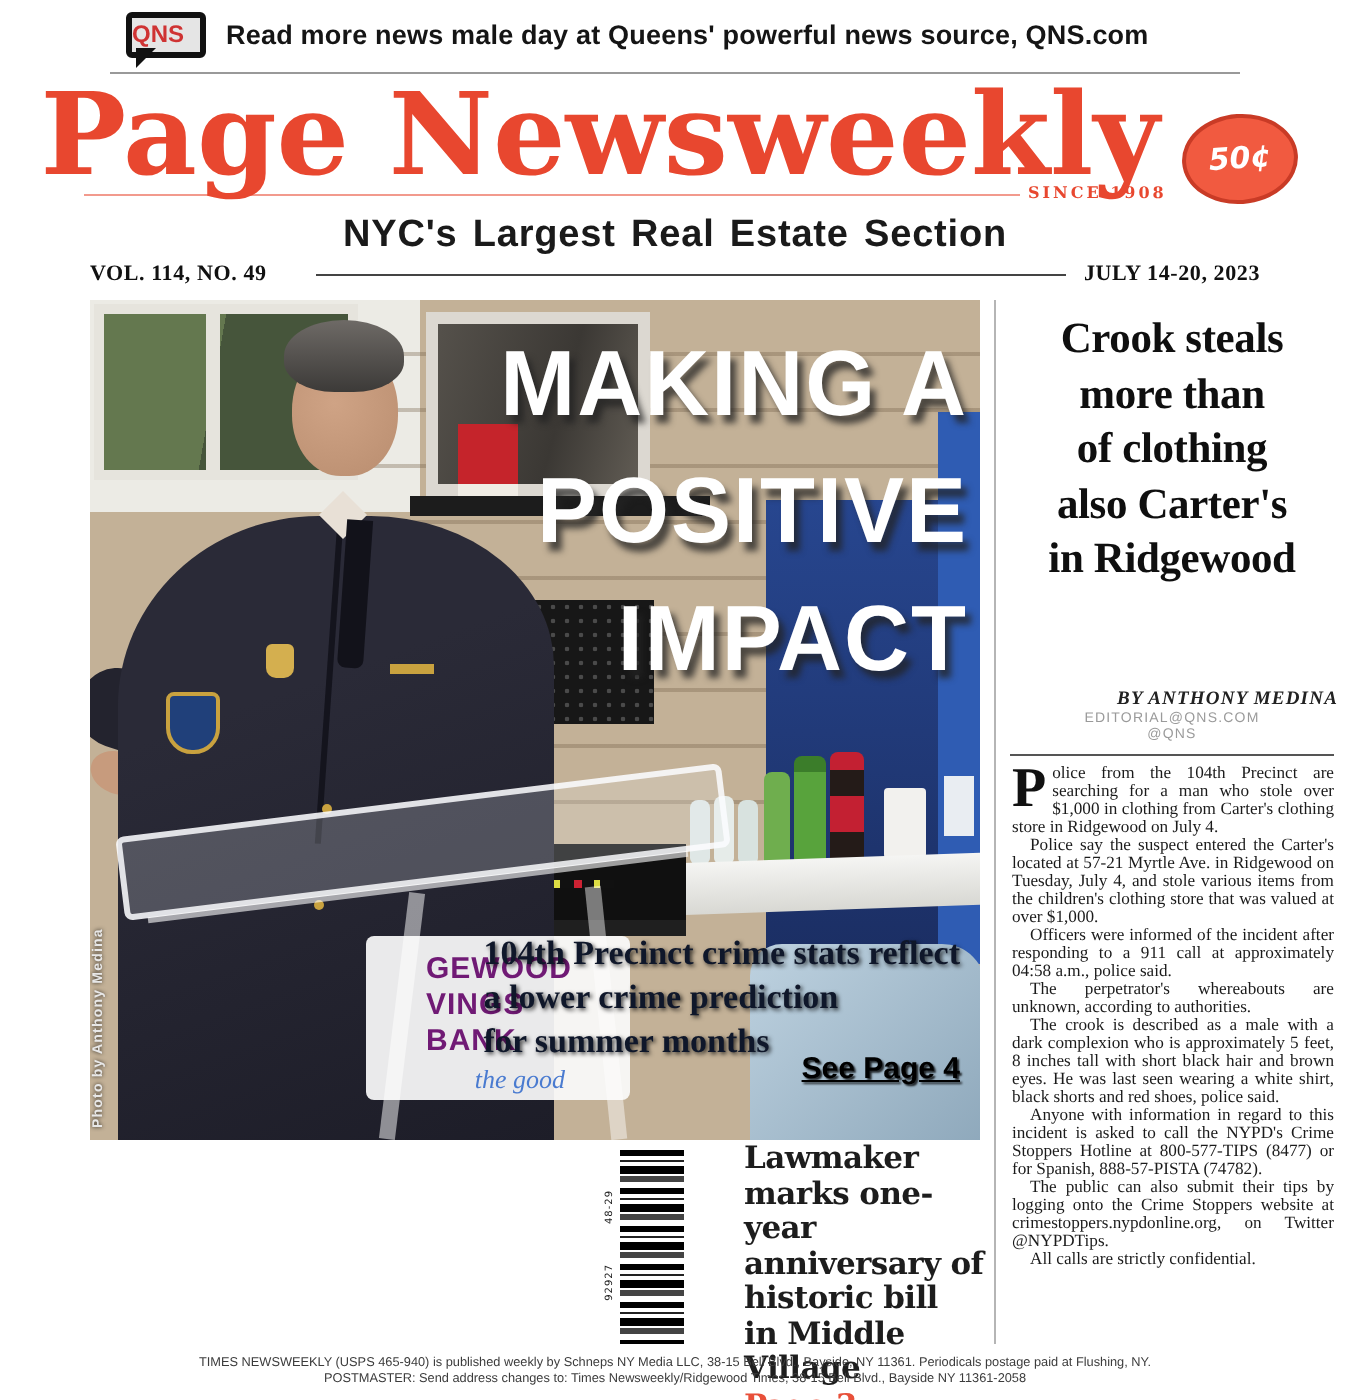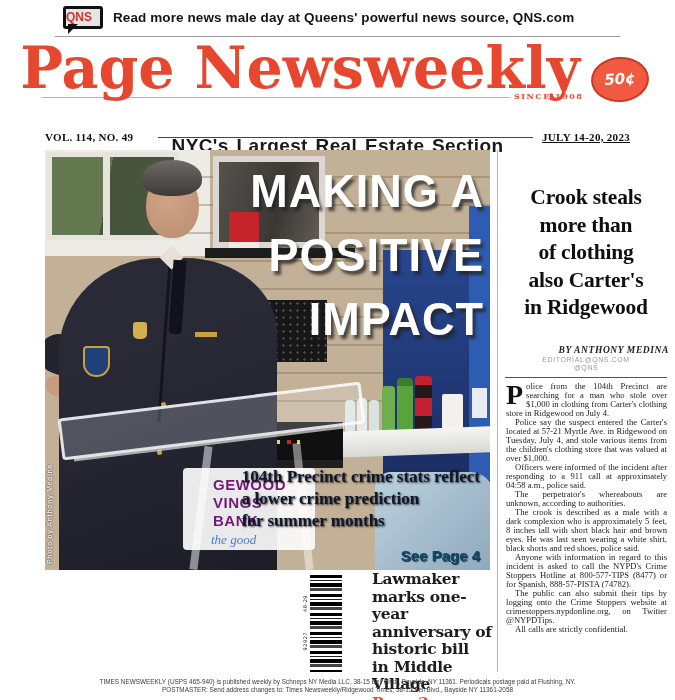--- a/index.html
+++ b/index.html
@@ -42,24 +42,24 @@
   }
   .price-badge {
     left:591px; top:57px; width:58px; height:45px;
     background:#f15a40; border:2px solid #c93b26; border-radius:50%;
     color:#fff; font:bold italic 15px/41px "DejaVu Sans",sans-serif;
     text-align:center; transform:rotate(-4deg);
   }
   .tagline {
     left:0; top:107px; width:675px; text-align:center;
     font:bold 19px "Liberation Sans",sans-serif; color:#1a1a1a;
-    letter-spacing:0.4px; word-spacing:2px;margin-top:28px;
+    letter-spacing:0.4px; word-spacing:2px;
   }
   .dateline-left { left:45px; top:131px; font:bold 11px "Liberation Serif",serif; letter-spacing:0.3px; }
-  .dateline-right { right:45px; top:131px; font:bold 11px "Liberation Serif",serif; letter-spacing:0.3px;text-decoration:underline; }
+  .dateline-right { right:45px; top:131px; font:bold 11px "Liberation Serif",serif; letter-spacing:0.3px; }
   .dateline-rule { left:158px; top:137px; width:375px; height:1px; background:#444; }
 
   
   .photo {
     left:45px; top:150px; width:445px; height:420px; overflow:hidden;
     background:#c3b197;
   }
   .photo .bricks {
     left:130px; top:0; width:315px; height:270px;
     background:repeating-linear-gradient(180deg, transparent 0 26px, rgba(118,98,74,0.35) 26px 28px);
@@ -126,21 +126,21 @@
     border:2px solid #c9a23f; border-radius:4px 4px 13px 13px; }
   .of-badge { left:88px; top:172px; width:14px; height:17px; background:#d4af4f; border-radius:3px 3px 5px 5px; }
   .of-name { left:150px; top:182px; width:22px; height:5px; background:#c9a23f; }
   .of-btn1 { left:116px; top:252px; width:5px; height:5px; background:#c9a23f; border-radius:50%; }
   .of-btn2 { left:112px; top:300px; width:5px; height:5px; background:#c9a23f; border-radius:50%; }
 
   
   .bank-sign { left:138px; top:318px; width:132px; height:82px;
     background:rgba(250,250,250,0.93); border-radius:4px; padding:8px 6px 0 10px; }
   .bank-sign .l1, .bank-sign .l2 { font:bold 15px/18px "Liberation Sans",sans-serif; color:#701a75; letter-spacing:0.5px;margin-left:20px; }
-  .bank-sign .l3 { font:italic 13px/20px "Liberation Serif",serif; color:#4a7bd0; padding-left:18px; }
+  .bank-sign .l3 { font:italic 13px/20px "Liberation Serif",serif; color:#4a7bd0; padding-left:18px;text-align:center; }
   .podium-top { left:14px; top:250px; width:305px; height:42px;
     background:rgba(235,240,246,0.22); border:3px solid rgba(252,252,254,0.85);
     border-radius:4px; transform:rotate(-7deg); }
   .podium-edge { left:28px; top:292px; width:272px; height:3px;
     background:rgba(255,255,255,0.6); transform:rotate(-7deg); }
   .stand-l { left:152px; top:296px; width:8px; height:124px; background:rgba(255,255,255,0.5); transform:rotate(7deg); }
   .stand-r { left:254px; top:293px; width:8px; height:127px; background:rgba(255,255,255,0.45); transform:rotate(-6deg); }
 
   
   .photo-headline {
@@ -148,38 +148,38 @@
     font:bold 45px/62px "Liberation Sans",sans-serif; color:#fff;
     letter-spacing:1px; transform:scaleY(1.03); transform-origin:top right;
     text-shadow:3px 4px 3px rgba(35,35,35,0.75);
   }
   .photo-caption {
     right:10px; top:316px; text-align:left;
     font:600 17px/22px "Liberation Serif",serif; color:#0f172a;
     text-shadow:1px 1px 2px rgba(0,0,0,0.75);
   }
   .see-page {
-    right:10px; top:397px;
-    font:bold 15px "Liberation Sans",sans-serif; color:#0c4a6e;
+    right:10px; top:376px;
+    font:bold 15px "Liberation Sans",sans-serif; color:#000000;
     text-shadow:1px 1px 1px rgba(0,0,0,0.8);
+    text-decoration:underline;
   }
   .photo-credit {
     left:1px; bottom:6px; height:110px;
     writing-mode:vertical-rl; transform:rotate(180deg);
     font:bold 7px "Liberation Sans",sans-serif; color:#e8e8e8;
     letter-spacing:0.6px; text-shadow:0 0 2px rgba(0,0,0,0.8);
   }
 
   
   .col-divider { left:497px; top:150px; width:1px; height:522px; background:#b5b5b5; }
   .col-headline {
     left:503px; top:156px; width:166px; text-align:center;
     font:bold 21.5px/27.5px "Liberation Serif",serif; color:#0f0f0f;
     letter-spacing:-0.2px;
-    margin-top:28px;
   }
   .byline-block { left:503px; top:345px; width:166px; text-align:center; }
   .byline { font:bold italic 9.5px "Liberation Serif",serif; color:#222; letter-spacing:0.6px;text-align:right; }
   .byline-sub { font:7px "Liberation Sans",sans-serif; color:#9a9a9a; letter-spacing:0.6px; margin-top:1px; }
   .byline-rule { left:505px; top:377px; width:162px; height:1px; background:#555; }
   .article-body {
     left:506px; top:382px; width:161px; height:288px; overflow:hidden;
     font:8.6px/9px "Liberation Serif",serif; color:#1b1b1b;
     text-align:justify;
   }

